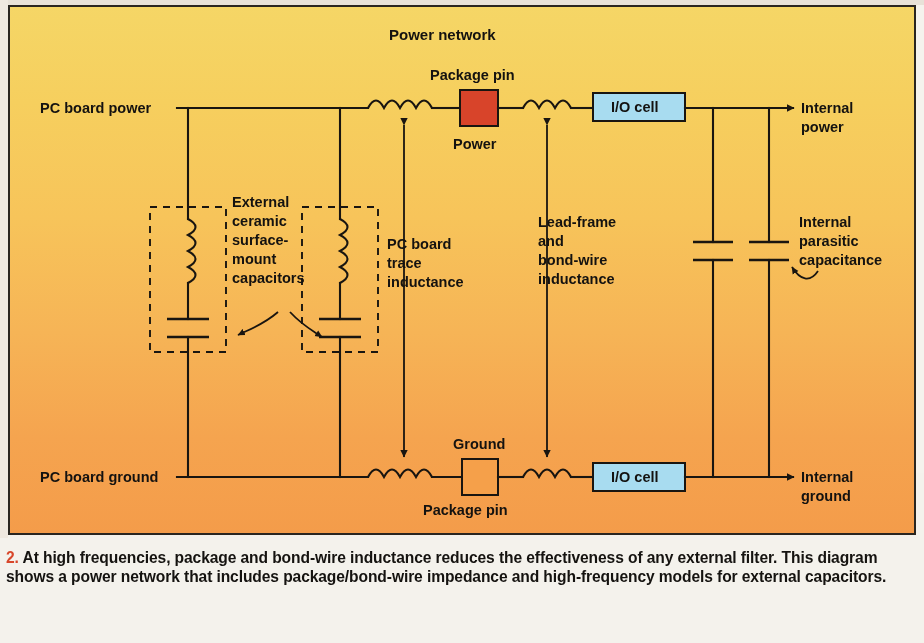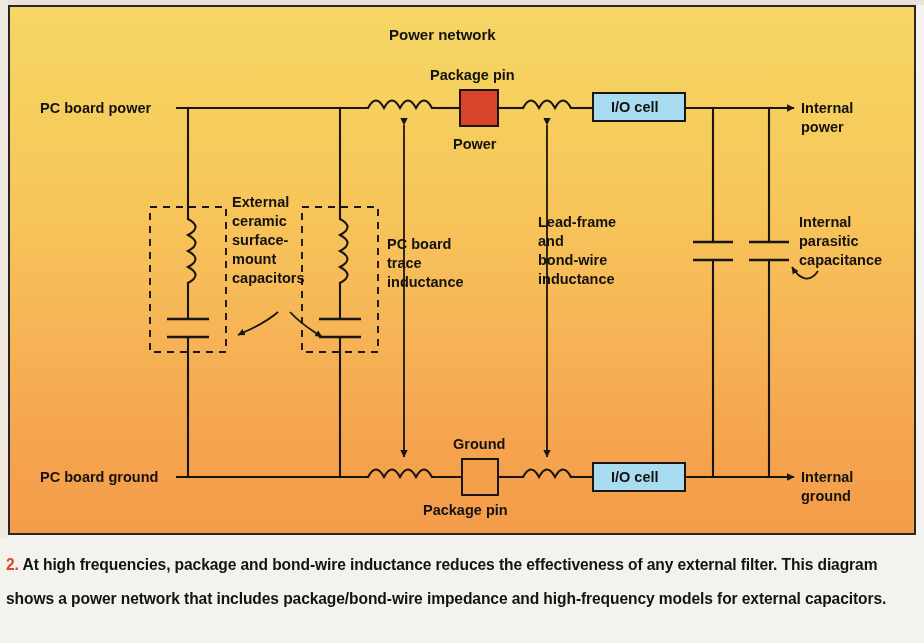--- a/index.html
+++ b/index.html
@@ -22,21 +22,21 @@
   .lbl-title{font-size:15px;}
   .wire{stroke:#191510;stroke-width:2.1;fill:none;stroke-linecap:square;}
   .coil{stroke:#191510;stroke-width:2.1;fill:none;stroke-linecap:round;}
   .dashbox{stroke:#191510;stroke-width:1.9;fill:none;stroke-dasharray:7 6;}
   .plate{stroke:#191510;stroke-width:2.6;stroke-linecap:butt;}
   .arrowline{stroke:#191510;stroke-width:1.8;fill:none;}
 
   #caption{
     position:absolute;left:6px;top:548px;width:912px;
     font-family:"Liberation Sans",sans-serif;font-weight:bold;
-    font-size:15.6px;line-height:34px;color:#151310;letter-spacing:-0.1px;
+    font-size:15.6px;line-height:19px;color:#151310;letter-spacing:-0.1px;
   }
   #caption .num{color:#d8472a;font-weight:bold;}
 </style>
 </head>
 <body>
 
 <div id="page">
 
   <div class="edge-top"></div>
   <div class="edge-left"></div>

